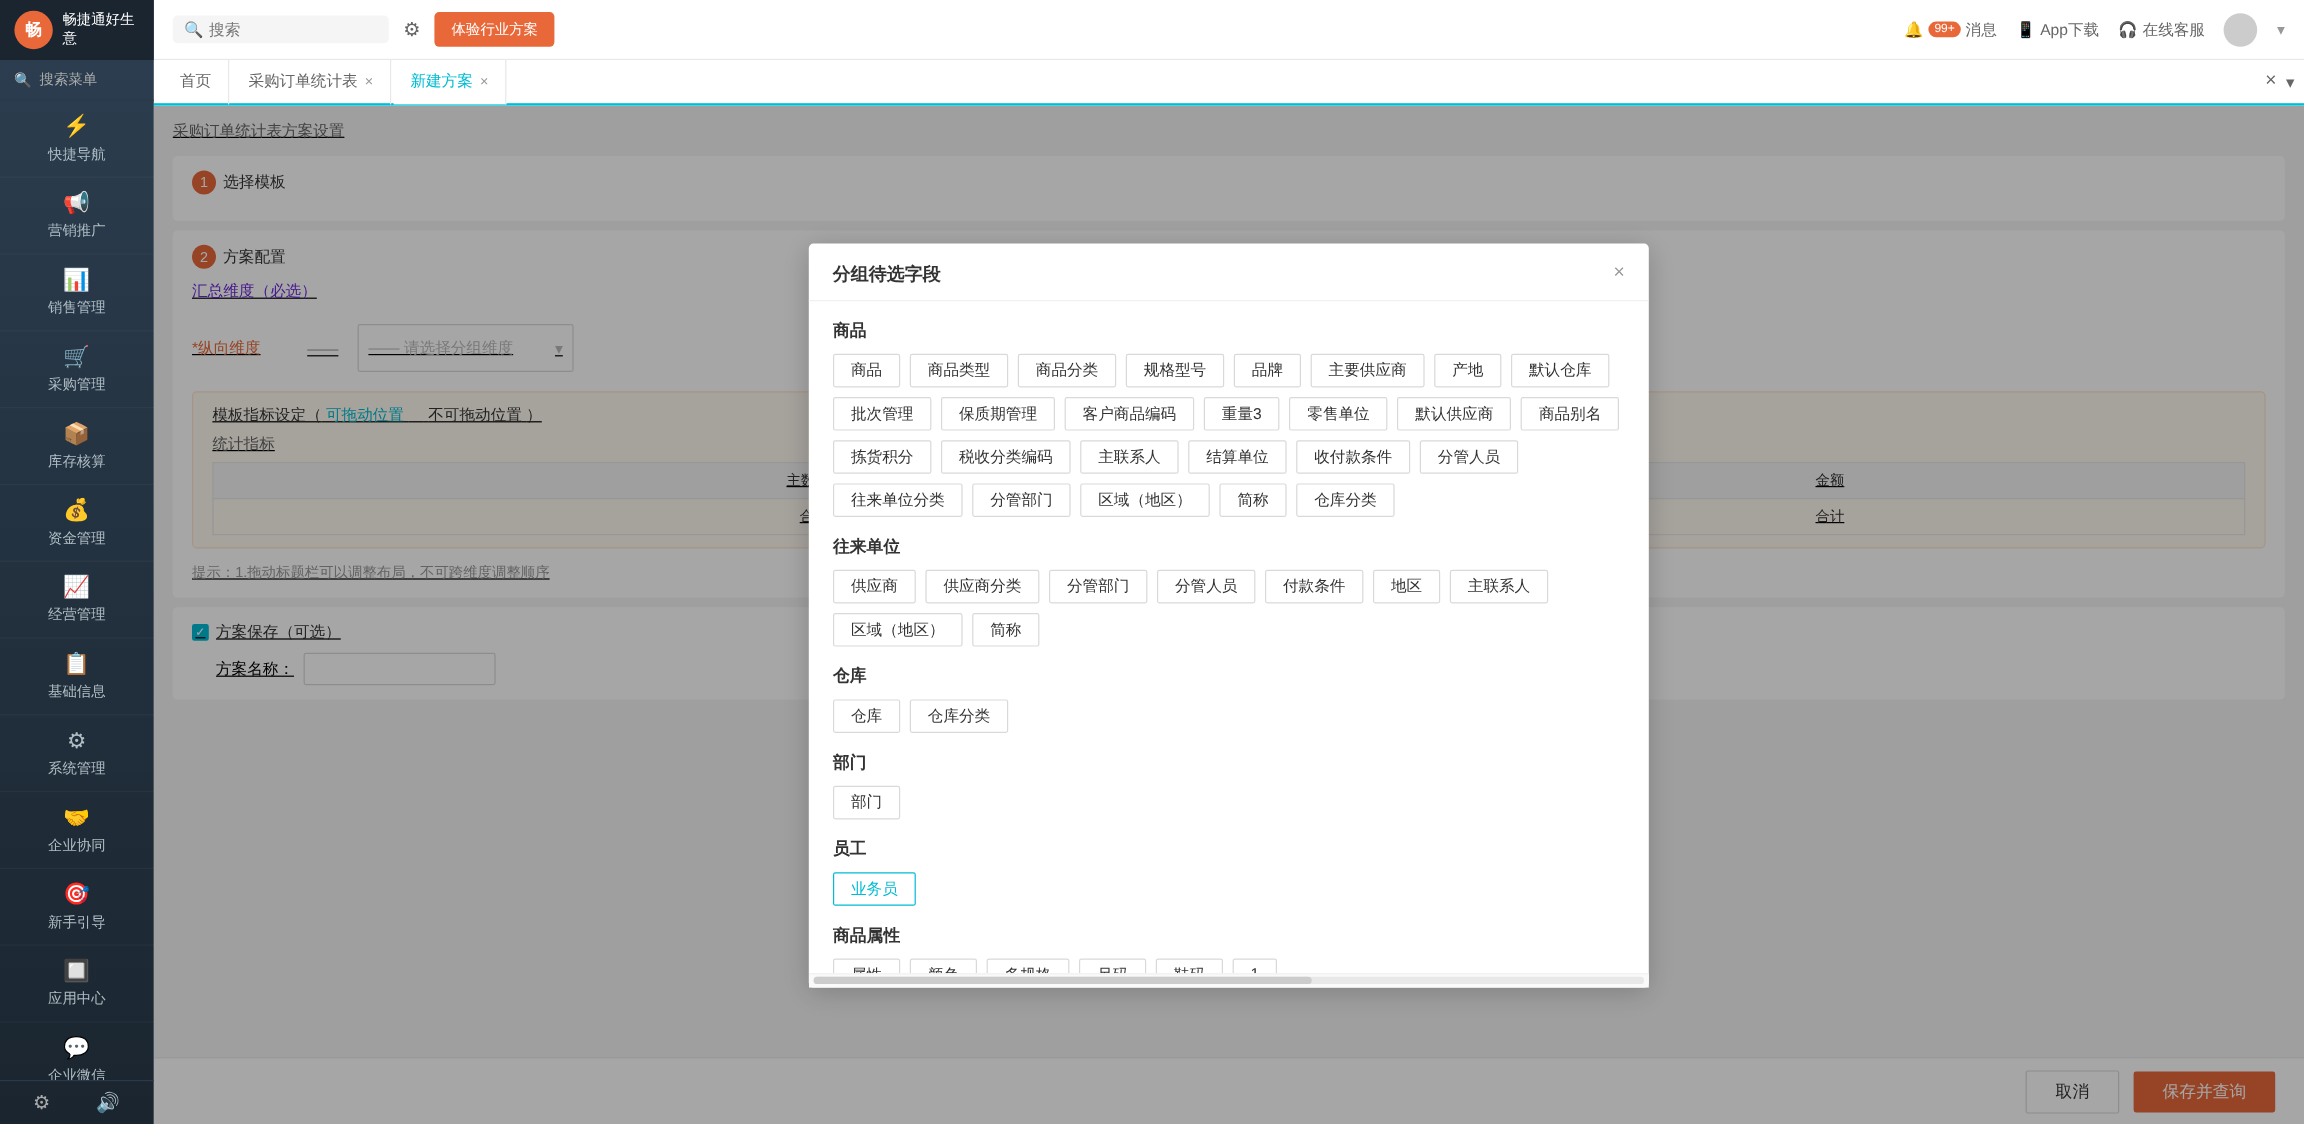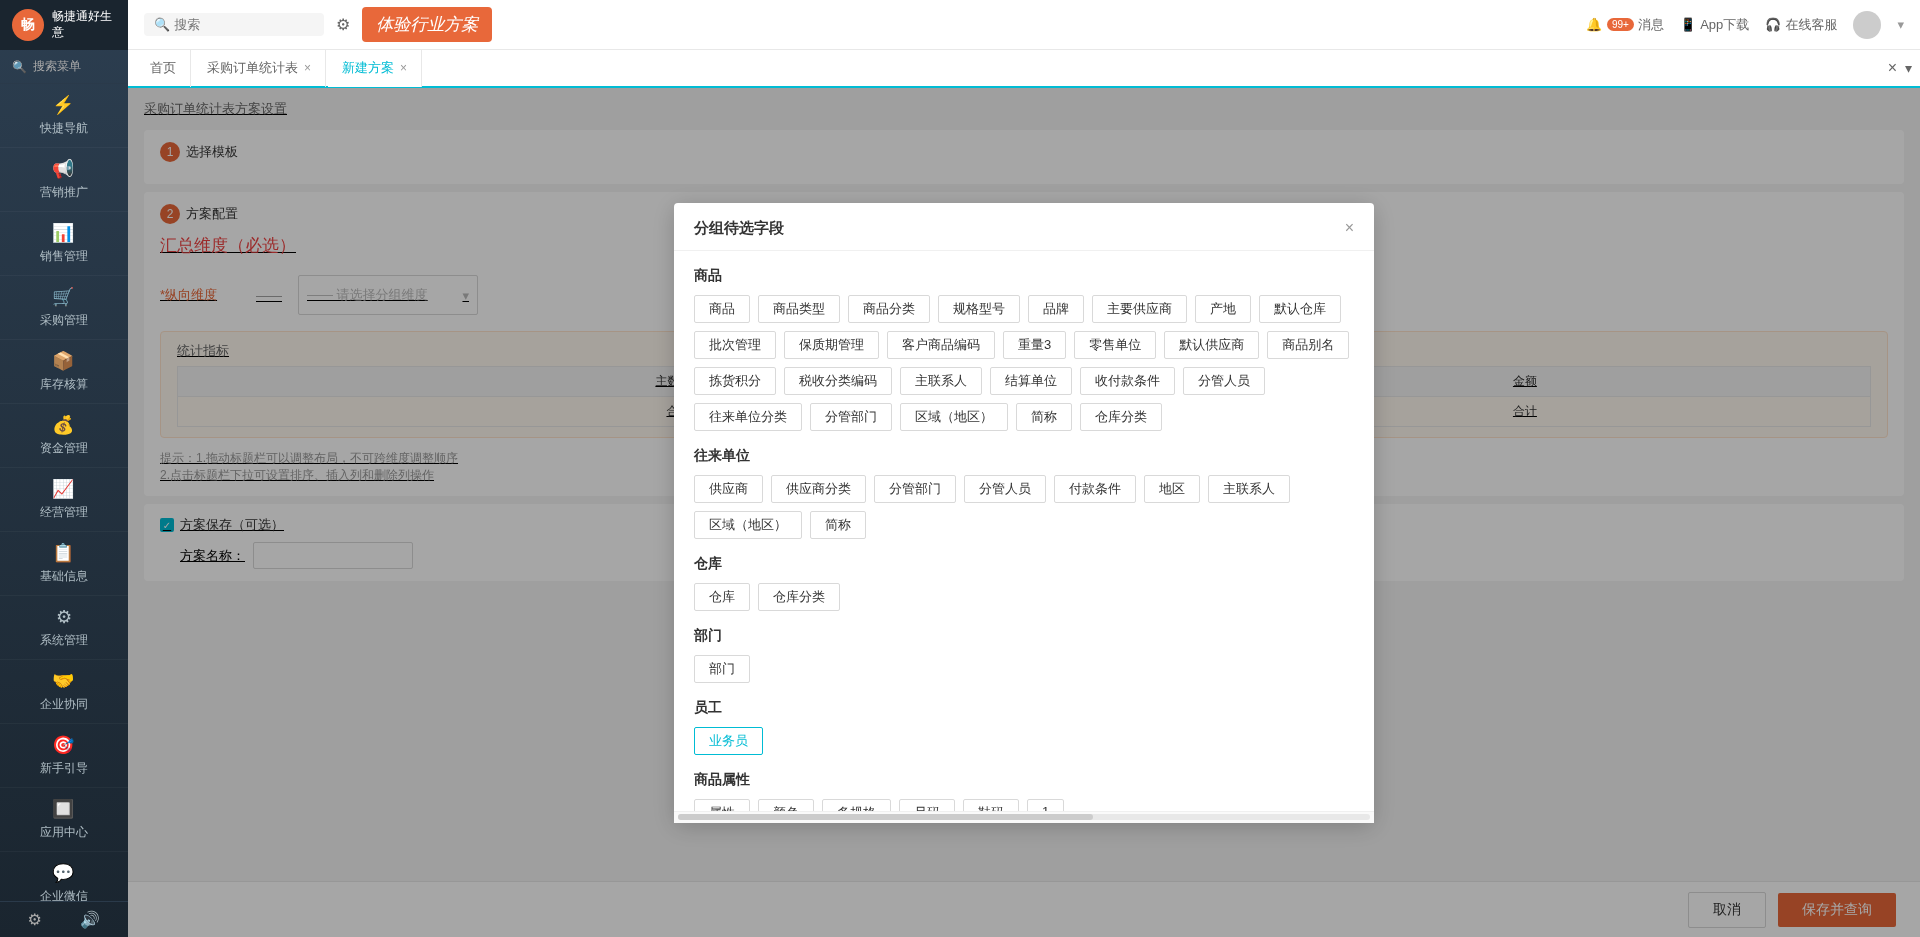--- a/index.html
+++ b/index.html
@@ -30,21 +30,21 @@
     }
     .sidebar-bottom-btn { color: #aaa; cursor: pointer; font-size: 16px; }
 
     
     .header {
       position: fixed; left: 128px; top: 0; right: 0; height: 50px; background: #fff; display: flex; align-items: center; z-index: 99;
       border-bottom: 1px solid #e8e8e8; padding: 0 16px; gap: 12px;
     }
     .header-search-wrap { display: flex; align-items: center; background: #f5f5f5; border-radius: 4px; padding: 4px 10px; flex: 0 0 180px; }
     .header-search-input { border: none; background: transparent; outline: none; font-size: 13px; width: 100%; color: #666; }
-    .header-btn-orange { background: #e8683a; color: #fff; border: none; border-radius: 4px; padding: 6px 14px; cursor: pointer; font-size: 17px; font-style: italic; }
+    .header-btn-orange { background: #e8683a; color: #fff; border: none; border-radius: 4px; padding: 6px 14px; cursor: pointer; font-size: 12px; }
     .header-right { margin-left: auto; display: flex; align-items: center; gap: 16px; }
     .header-icon-btn { color: #666; cursor: pointer; font-size: 13px; display: flex; align-items: center; gap: 4px; }
     .badge { background: #e8683a; color: #fff; border-radius: 10px; font-size: 10px; padding: 1px 5px; }
     .avatar { width: 28px; height: 28px; background: #ccc; border-radius: 50%; }
 
     
     .tabs-bar {
       position: fixed; left: 128px; top: 50px; right: 0; height: 38px; background: #fff; display: flex; align-items: center;
       border-bottom: 2px solid #00bcd4; z-index: 98; padding: 0 8px; gap: 2px;
     }
@@ -264,32 +264,39 @@
         <div class="step-num">1</div>
         <span>选择模板</span>
       </div>
     </div>
 
     <div class="bg-section" style="margin-top:8px">
       <div class="step-label">
         <div class="step-num">2</div>
         <span>方案配置</span>
       </div>
-      <div style="font-size:17px;color:#ef4444;margin-bottom:10px">汇总维度（必选）</div>
+      <div style="font-size:13px;color:#6d28d9;margin-bottom:10px">汇总维度（必选）</div>
       <div class="form-row">
         <span class="form-label">*纵向维度</span>
         <span class="form-dash">——</span>
         <div class="form-select">
           <span>—— 请选择分组维度</span>
           <span>▾</span>
         </div>
       </div>
 
       
       <div class="indicator-section">
+        <div class="indicator-label">
+          <span>模板指标设定（</span>
+          <span style="color:#00bcd4">可拖动位置</span>
+          <span>　</span>
+          <span>不可拖动位置</span>
+          <span>）</span>
+        </div>
         <div style="font-size:13px;color:#666;margin-bottom:6px">统计指标</div>
         <table class="stat-table">
           <thead>
             <tr>
               <th>
                 <div class="count-cell">
                   <span>主数量</span>
                   <span>▾</span>
                 </div>
               </th>
@@ -300,21 +307,20 @@
             <tr>
               <td>合计</td>
               <td>合计</td>
             </tr>
           </tbody>
         </table>
       </div>
 
       <div style="margin-top:12px">
         <div class="hint-text">提示：1.拖动标题栏可以调整布局，不可跨维度调整顺序</div>
-        <div class="hint-text">       2.点击标题栏下拉可设置排序、插入列和删除列操作</div>
       </div>
     </div>
 
     <div class="bg-section" style="margin-top:8px;display:flex;flex-direction:column;gap:8px">
       <label class="cb-label">
         <div class="cb-box">
           <span class="cb-check">✓</span>
         </div>
         <span>方案保存（可选）</span>
       </label>

